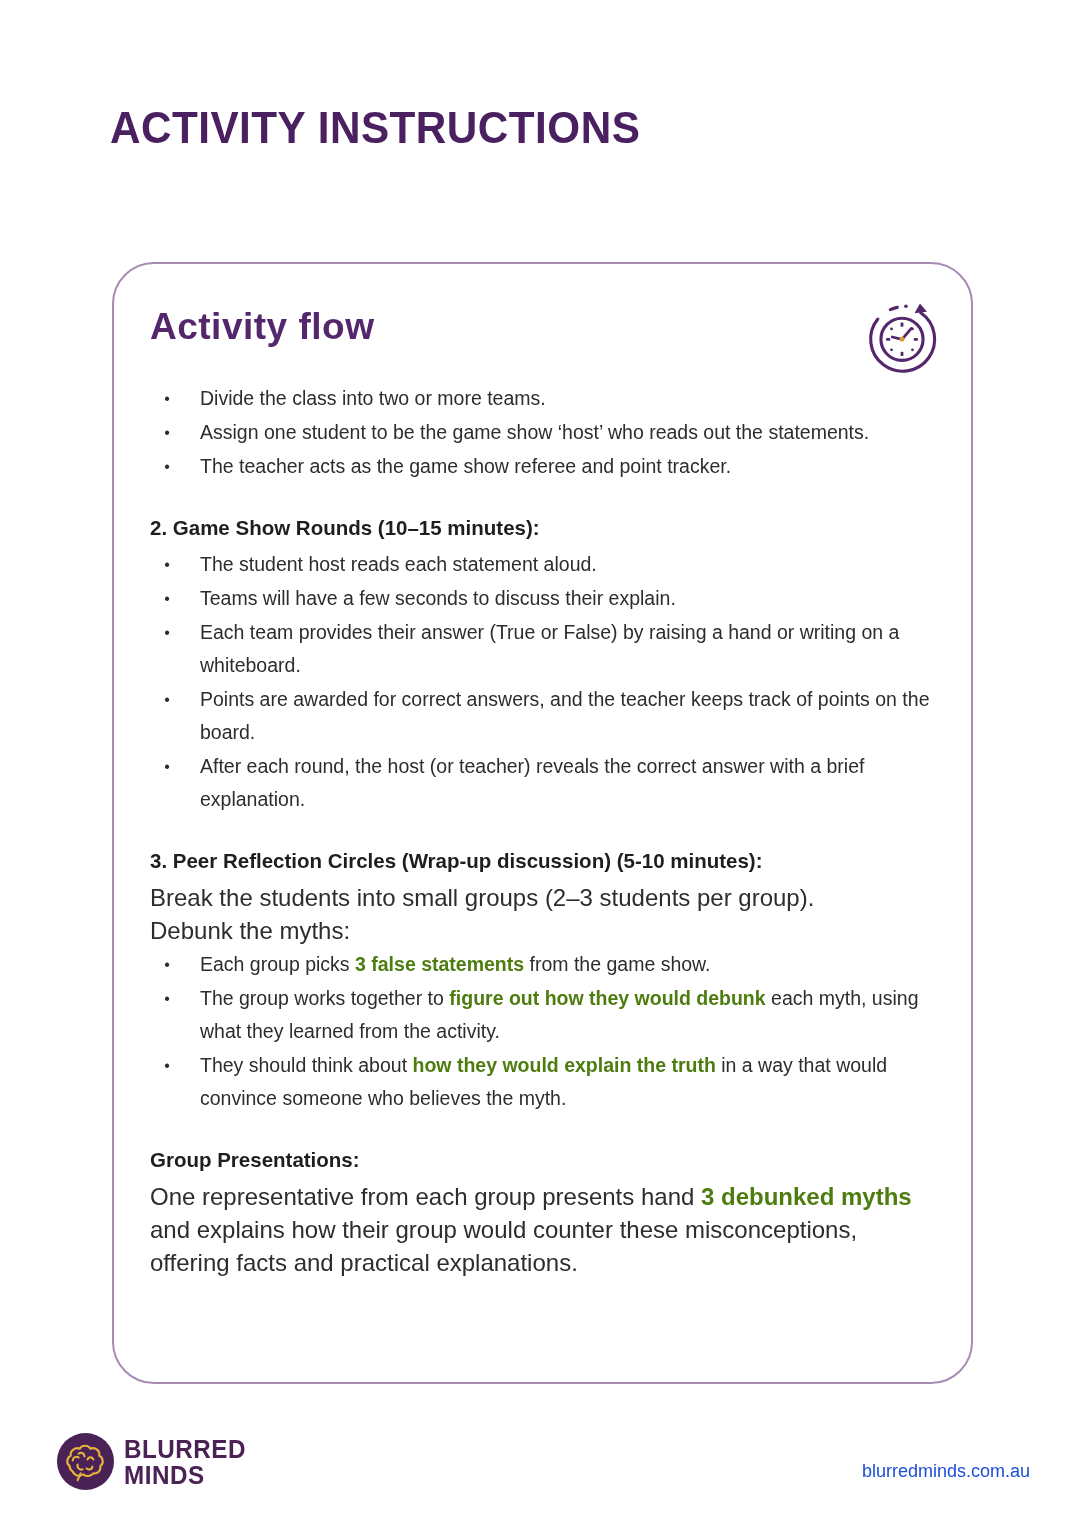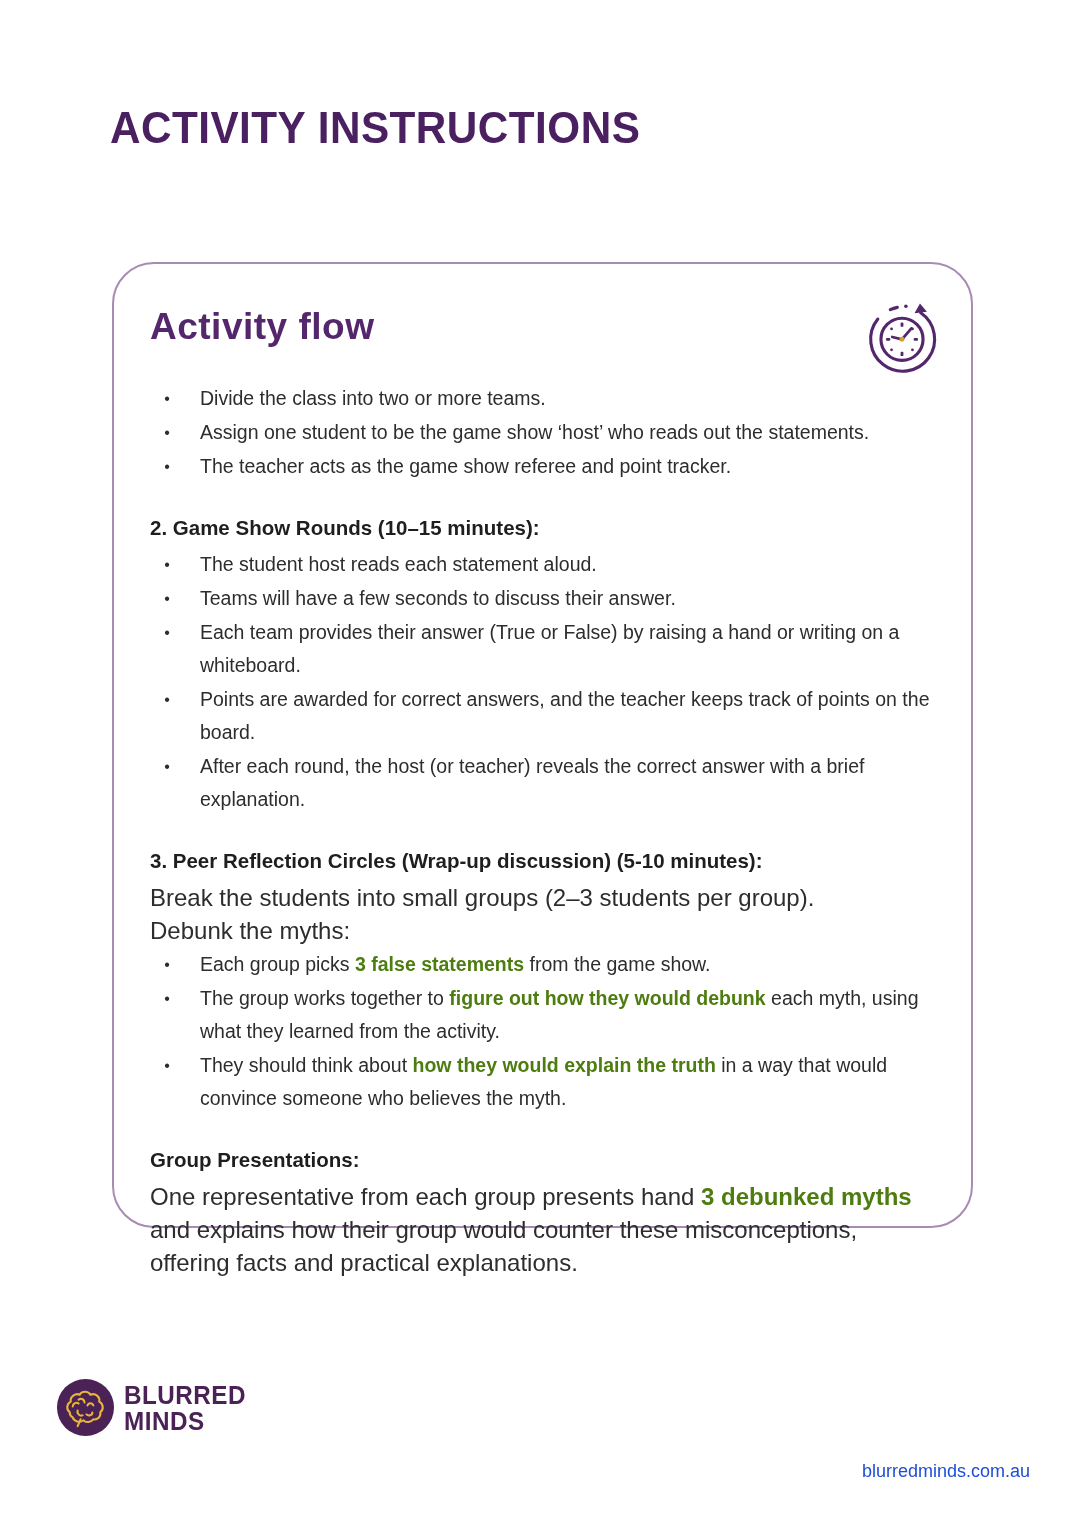--- a/index.html
+++ b/index.html
@@ -10,21 +10,21 @@
     color:var(--text, #2d2d2d);
   }
   .page-title {
     position:absolute; left:110px; top:103px;
     font-size:44px; font-weight:bold; letter-spacing:0.5px;
     color:var(--purple_title, #4a2060);
     transform:scaleX(0.96); transform-origin:left;
     white-space:nowrap;
   }
   .card {
-    position:absolute; left:112px; top:262px; width:861px; height:966px;
+    position:absolute; left:112px; top:262px; width:861px; height:1122px;
     background:#ffffff;
     border:2px solid var(--card_border, #a78bb3);
     border-radius:42px;
     padding:42px 36px 0 36px;
   }
   .card-heading {
     font-size:37px; font-weight:bold; letter-spacing:0.5px;
     color:var(--purple_heading, #54266b);
   }
   .clock-icon {
@@ -46,21 +46,21 @@
     flex:0 0 34px; text-align:center; line-height:33px; font-size:16px;
     color:var(--text, #2d2d2d);
   }
   .bullet-dot::before { content:"•"; }
   .bullet-text {
     flex:0 1 auto; font-size:19.5px; line-height:33px;
     color:var(--text, #2d2d2d); max-width:742px;
   }
   strong { font-weight:bold; color:#4d7c0f; }
   .footer-logo {
-    position:absolute; left:56px; top:1378px;
+    position:absolute; left:56px; top:1432px;
     display:flex; align-items:center; gap:9px;
   }
   .logo-circle { width:59px; height:59px; flex:none; }
   .logo-text {
     font-size:25px; font-weight:bold; line-height:26px; letter-spacing:0.5px;
     color:var(--purple_logo, #4a2256);
     transform:scaleX(0.97); transform-origin:left;
   }
   .footer-url {
     position:absolute; right:56px; top:1461px;
@@ -119,21 +119,21 @@
       </div>
       <div class="section">
         <div class="section-heading">2. Game Show Rounds (10–15 minutes):</div>
         <ul class="bullets">
           <li class="bullet">
             <span class="bullet-dot"></span>
             <span class="bullet-text"><span>The student host reads each statement aloud.</span></span>
           </li>
           <li class="bullet">
             <span class="bullet-dot"></span>
-            <span class="bullet-text"><span>Teams will have a few seconds to discuss their answer.</span></span>
+            <span class="bullet-text"><span>Teams will have a few seconds to discuss their explain.</span></span>
           </li>
           <li class="bullet">
             <span class="bullet-dot"></span>
             <span class="bullet-text"><span>Each team provides their answer (True or False) by raising a hand or writing on a whiteboard.</span></span>
           </li>
           <li class="bullet">
             <span class="bullet-dot"></span>
             <span class="bullet-text"><span>Points are awarded for correct answers, and the teacher keeps track of points on the board.</span></span>
           </li>
           <li class="bullet">

